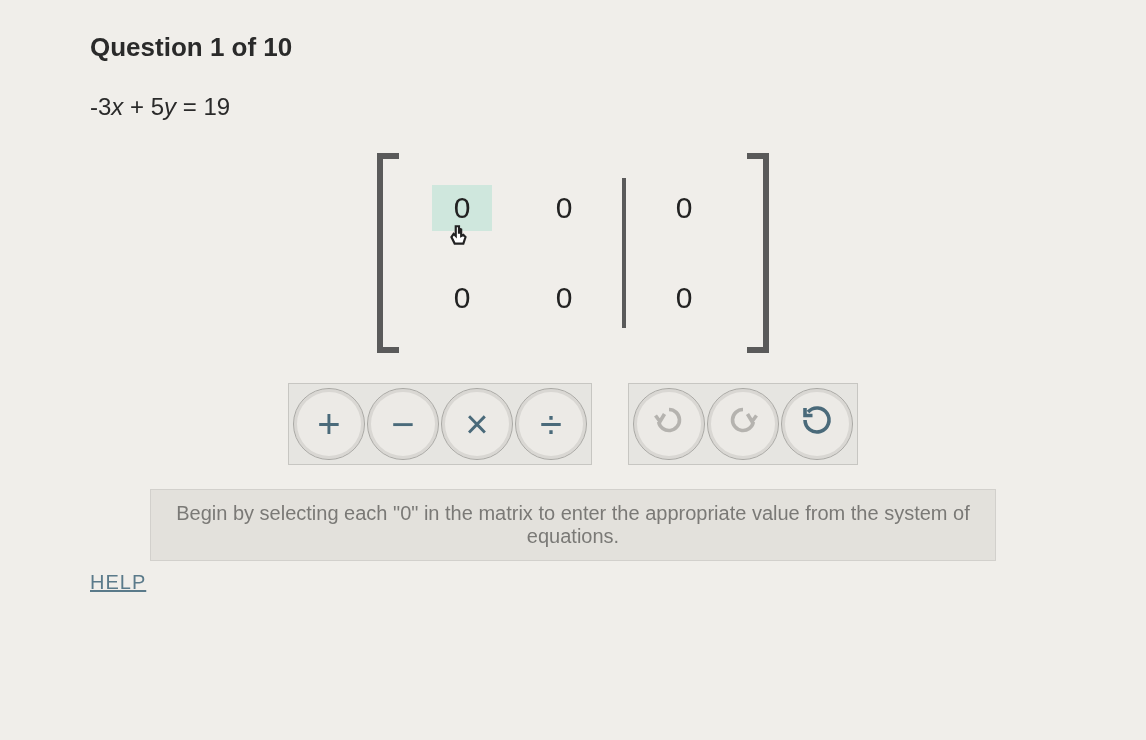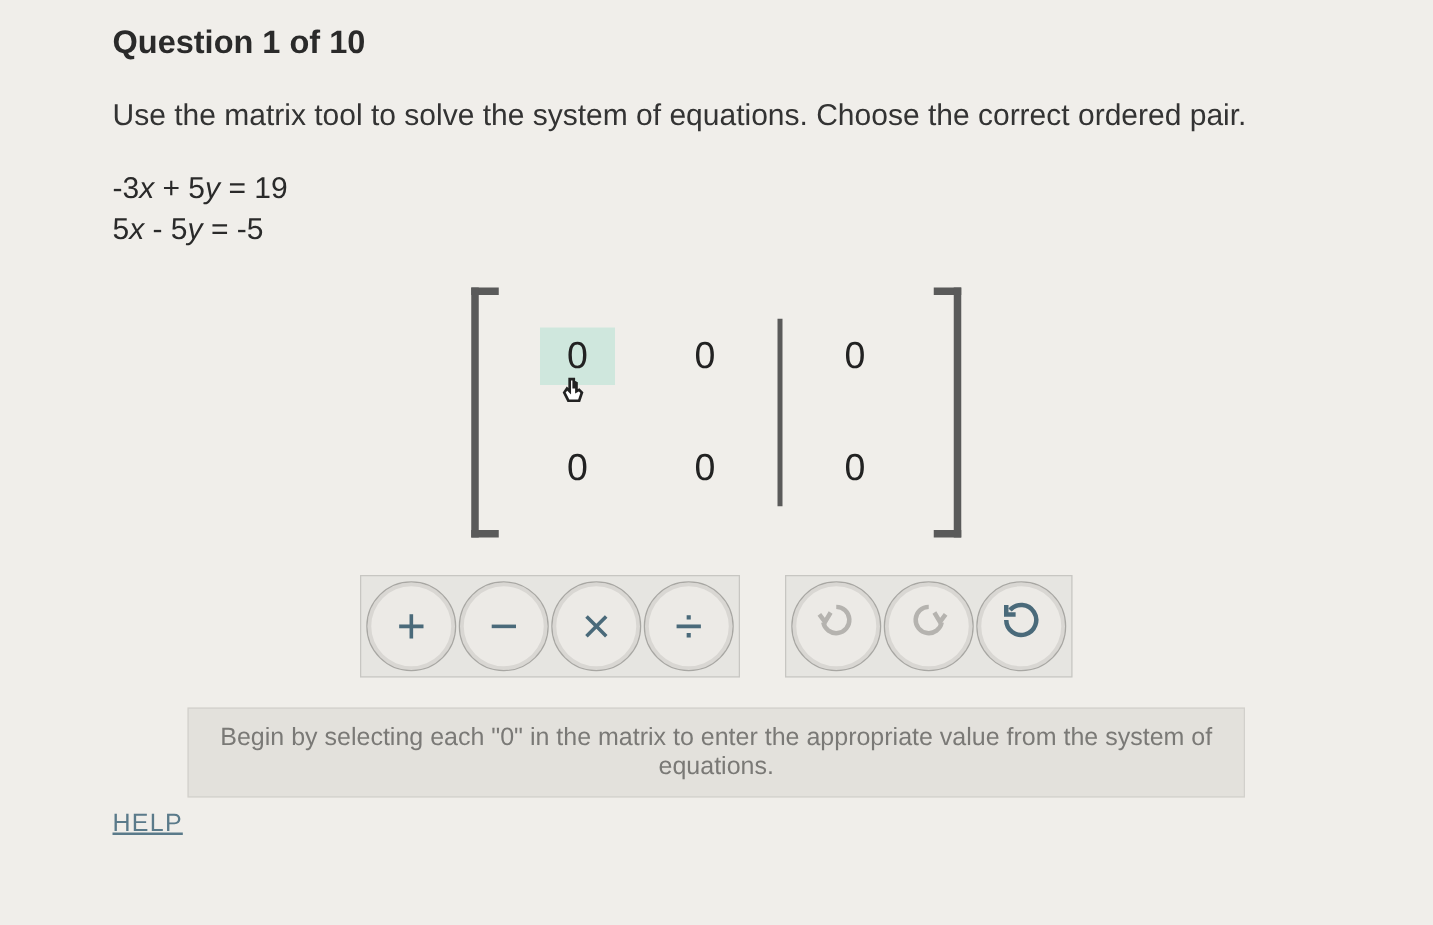--- a/index.html
+++ b/index.html
@@ -7,21 +7,21 @@
     margin: 0;
     padding: 0;
     width: 1146px;
     height: 740px;
     background: #f0eeea;
     font-family: Arial, Helvetica, sans-serif;
     color: #2a2a2a;
     overflow: hidden;
   }
   .page {
-    padding: 18px 90px 0 90px;
+    padding: 32px 90px 0 90px;
   }
   .q-title {
     font-weight: 700;
     font-size: 26px;
     margin-bottom: 28px;
   }
   .prompt {
     font-size: 24px;
     line-height: 1.35;
     margin-bottom: 26px;
@@ -152,25 +152,23 @@
     cursor: pointer;
   }
 </style>
 </head>
 <body>
 
 <div class="page">
 
   <div class="q-title">Question 1 of 10</div>
 
-  <div class="prompt">Use the matrix tool to solve the system of equations. Choose the correct ordered pair.</div>
 
   <div class="equations">
     <div><span class="normal">-3</span>x<span class="normal"> + 5</span>y<span class="normal"> = 19</span></div>
-    <div><span class="normal">5</span>x<span class="normal"> - 5</span>y<span class="normal"> = -5</span></div>
   </div>
 
   <div class="matrix-area">
     <div class="matrix">
       <div class="bracket left">
           <div class="bar"></div>
         </div>
       <div class="grid">
         <div class="cell selected">
           <span>0</span>

